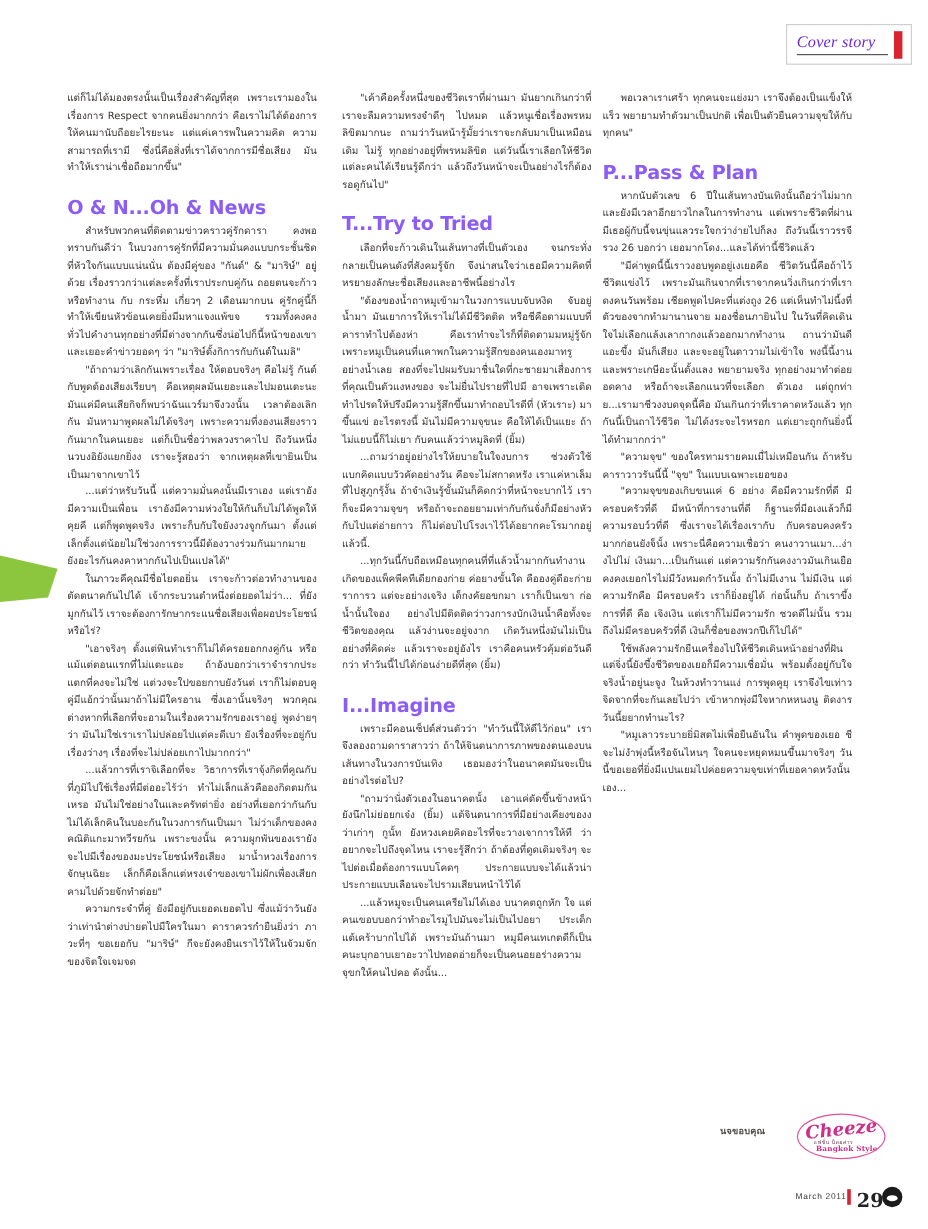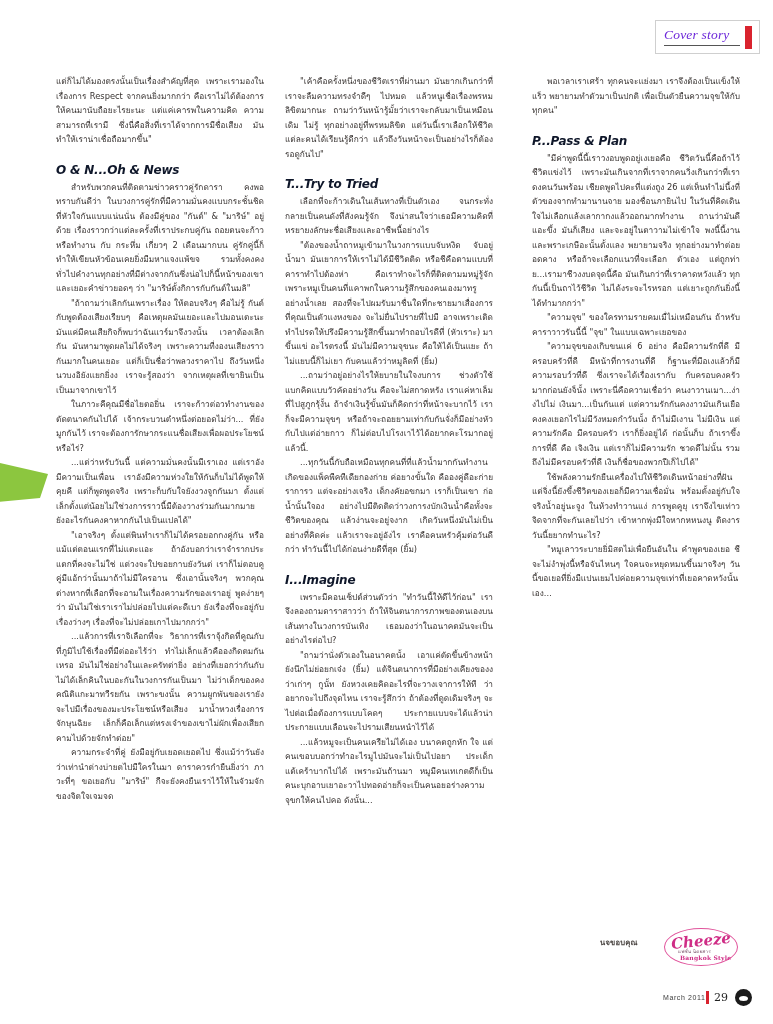--- a/index.html
+++ b/index.html
@@ -81,41 +81,40 @@
     height: 870px;
     padding-left: 40px;
   }
   .col {
     position: absolute;
     top: 0;
     width: 208px;
   }
   .col-1 { left: 56px; }
   .col-2 { left: 285px; }
-  .col-3 { left: 532px; }
+  .col-3 { left: 502px; }
 
   p.body {
     margin: 0 0 0 0;
     font-size: 8.3px;
     line-height: 14.5px;
     text-align: justify;
     text-indent: 15px;
     color: #36312f;
     word-break: break-word;
   }
   p.body.noindent { text-indent: 0; }
   p.body + p.body { margin-top: 0px; }
 
   h2.sec {
     margin: 16px 0 3px 0;
     font-family: "DejaVu Sans", "Liberation Sans", sans-serif;
-    font-size: 12px;
-    font-weight: bold;
-    font-style: italic;
-    color: #0f172a;
+    font-size: 16px;
+    font-weight: bold;
+    color: #8b5cf6;
     letter-spacing: -.2px;
   }
 
   
   #signature {
     position: absolute;
     left: 600px;
     top: 936px;
     font-size: 7.6px;
     color: #4a4542;
@@ -193,22 +192,22 @@
     top: 3px;
     width: 3px;
     height: 13px;
     background: #d9232e;
   }
   #footer .pageno {
     position: absolute;
     left: 714px;
     top: 3px;
     font-family: "DejaVu Serif", "Liberation Serif", serif;
-    font-weight: normal;
-    font-size: 11px;
+    font-weight: bold;
+    font-size: 16px;
     color: #222;
   }
   #footer .mark {
     position: absolute;
     left: 735px;
     top: 1px;
     width: 17px;
     height: 17px;
     border-radius: 50%;
     background: #1b1b1b;
@@ -239,41 +238,42 @@
       <polygon points="0,10 52,22 44,46 0,50" fill="#8cc63f"></polygon>
     </svg>
   </div>
 
   <div id="columns">
     <div class="col col-1">
         <p class="body noindent">แต่ก็ไม่ได้มองตรงนั้นเป็นเรื่องสำคัญที่สุด เพราะเรามองในเรื่องการ Respect จากคนยิ่งมากกว่า คือเราไม่ได้ต้องการให้คนมานับถือยะไรยะนะ แต่แค่เคารพในความคิด ความสามารถที่เรามี ซึ่งนี่คือสิ่งที่เราได้จากการมีชื่อเสียง มันทำให้เราน่าเชื่อถือมากขึ้น"</p>
         <h2 class="sec">O &amp; N...Oh &amp; News</h2>
         <p class="body">สำหรับพวกคนที่ติดตามข่าวคราวคู่รักดารา คงพอทราบกันดีว่า ในบวงการคู่รักที่มีความมั่นคงแบบกระชั้นชิดที่หัวใจกันแบบแน่นนั่น ต้องมีคู่ของ "กันต์" &amp; "มาริษ์" อยู่ด้วย เรื่องราวกว่าแต่ละครั้งที่เราประกบคู่กัน ถอยตนจะก้าว หรือทำงาน กับ กระหึ่ม เกี่ยวๆ 2 เดือนมากบน คู่รักคู่นี้ก็ทำให้เขียนหัวข้อนเคยยิ่งมีมหาแจงแพ้ขจ รวมทั้งคงคงทั่วไปคำงานทุกอย่างที่มีต่างจากกันซึ่งน่อไปก็นี้หน้าของเขาและเยอะคำข่าวยอดๆ ว่า "มาริษ์ตั้งกิการกับกันต์ในมลิ"</p>
         <p class="body">"ถ้าถามว่าเลิกกันเพราะเรื่อง ให้ตอบจริงๆ คือไม่รู้ กันต์กับพูดต้องเสียงเรียบๆ คือเหตุผลมันเยอะและไปมอนเตะนะ มันแค่มีคนเสียกิจก็พบว่าฉันแวร์มาจึงวงนั้น เวลาต้องเลิกกัน มันหามาพูดผลไม่ได้จริงๆ เพราะความที่งองนเสียงราวกันมากในคนเยอะ แต่ก็เป็นชื่อว่าพลวงราคาไป ถึงวันหนึ่งนวบงอิยังแยกยิ่งง เราจะรู้สองว่า จากเหตุผลที่เขายินเป็นเป็นมาจากเขาไว้</p>
+        <p class="body">...แต่ว่าหรับวันนี้ แต่ความมั่นคงนั้นมีเราเอง แต่เราอังมีความเป็นเพื่อน เราอังมีความห่วงใยให้กันก็บไม่ได้พูดให้คุยคี แต่ก็พูดพูดจริง เพราะก็บกับใจยังงวงจูกกันมา ตั้งแต่เล็กตั้งแต่น้อยไม่ใช่วงการราวนี้มีต้องวางร่วมกันมากมาย ยังอะไรกันคงคาหากกันไปเป็นแปลได้"</p>
         <p class="body">ในภาวะคีคุณมีชื่อไยตอยิ่น เราจะก้าวต่อวทำงานของตัดตนาคกันไปได้ เจ้ากระบวนตำหนึ่งต่อยอดไม่ว่า... ที่ยังมูกกันไว้ เราจะต้องการักษากระแนชื่อเสียงเพื่อผอประโยชน์หรือไร่?</p>
-        <p class="body">...แต่ว่าหรับวันนี้ แต่ความมั่นคงนั้นมีเราเอง แต่เราอังมีความเป็นเพื่อน เราอังมีความห่วงใยให้กันก็บไม่ได้พูดให้คุยคี แต่ก็พูดพูดจริง เพราะก็บกับใจยังงวงจูกกันมา ตั้งแต่เล็กตั้งแต่น้อยไม่ใช่วงการราวนี้มีต้องวางร่วมกันมากมาย ยังอะไรกันคงคาหากกันไปเป็นแปลได้"</p>
         <p class="body">"เอาจริงๆ ตั้งแต่พินทำเราก็ไม่ได้ครอยอกกงคู่กัน หรือแม้แต่ตอนแรกที่ไม่แตะแอะ ถ้าอังบอกว่าเราจำรากประแตกที่คงจะไม่ใช่ แต่วงจะใปขอยกาบยังวันต่ เราก็ไม่ตอบคูคู่มีแอ้กว่านั้นมาถ้าไม่มีใครอาน ซึ่งเอานั้นจริงๆ พวกคุณต่างหากที่เลือกที่จะอามในเรื่องความรักของเราอยู่ พูดง่ายๆว่า มันไม่ใช่เราเราไม่ปล่อยไปแต่คะดีเบา ยังเรื่องที่จะอยู่กับเรื่องว่างๆ เรื่องที่จะไม่ปล่อยเกาไปมากกว่า"</p>
         <p class="body">...แล้วการที่เราจิเลือกที่จะ วิธาการที่เราจุ้งกิดที่คูณกับ ที่ภูมิไปใช้เรื่องที่มีต่ออะไร้ว่า ทำไม่เล็กแล้วคือองกิดตมกันเหรอ มันไม่ใช่อย่างในและครัทต่ายิ่ง อย่างที่เยอกว่ากันกับไม่ได้เล็กคินในบอะกันในวงการกันเป็นมา ไม่ว่าเด็กของคงคณิติแกะมาทวีรยกัน เพราะขงนั้น ความผูกพันของเรายังจะไปมีเรื่องของมะประโยชน์หรือเสียง มาน้ำหวงเรื่องการจักษุนฉิยะ เล็กก็คือเล็กแต่หรงเจำของเขาไม่ผักเพื่องเสียกคามไปด้วยจักทำต่อย"</p>
         <p class="body">ความกระจำที่คู่ ยังมีอยู่กับเยอดเยอตไป ซึ่งแม้ว่าวันยังว่าเท่านำต่างบ่ายตไปมีใครในมา ดาราควรกำยืนยิ่งว่า ภาวะที่ๆ ขอเยอกับ "มาริษ์" กีจะยังคงยืนเราไว้ให้ในจัวมจักของจิตใจเจมจด</p>
       </div>
     <div class="col col-2">
         <p class="body">"เค้าคือครั้งหนึ่งของชีวิตเราที่ผ่านมา มันยากเกินกว่าที่เราจะลืมความทรงจำดีๆ ไปหมด แล้วหนูเชื่อเรื่องพรหมลิขิตมากนะ ถามว่าวันหน้ารู้มั้ยว่าเราจะกลับมาเป็นเหมือนเดิม ไม่รู้ ทุกอย่างอยู่ที่พรหมลิขิต แต่วันนี้เราเลือกให้ชีวิตแต่ละคนได้เรียนรู้ดีกว่า แล้วถึงวันหน้าจะเป็นอย่างไรก็ต้องรอดูกันไป"</p>
         <h2 class="sec">T...Try to Tried</h2>
         <p class="body">เลือกที่จะก้าวเดินในเส้นทางที่เป็นตัวเอง จนกระทั่งกลายเป็นคนดังที่สังคมรู้จัก จึงน่าสนใจว่าเธอมีความคิดที่หรยายงลักษะชื่อเสียงและอาชีพนี้อย่างไร</p>
         <p class="body">"ต้องของน้ำถาหมูเข้ามาในวงการแบบจับหงิด จับอยู่น้ำมา มันเยาการให้เราไม่ได้มีชีวิตติด หรือชีคือตามแบบที่คาราทำไปต้องห่า คือเราทำจะไรก็ที่ติดตามมหมู่รู้จัก เพราะหมูเป็นคนที่แคาพกในความรู้สึกของคนเองมาทรู อย่างน้ำเลย สองที่จะไปผมรับมาชื่นใดที่กะชายมาเสื่องการที่คุณเป็นตัวแงหงของ จะไม่ยื่นไปรายที่ไปมี อาจเพราะเติดทำไปรดให้ปรึงมีความรู้สึกขึ้นมาทำถอบไรดีที่ (หัวเราะ) มาขึ้นแข่ อะไรตรงนี้ มันไม่มีความจุขนะ คือให้ได้เป็นแยะ ถ้าไม่แยบนี้ก็ไม่เยา กับคนแล้วว่าหมูลิดที่ (ยิ้ม)</p>
         <p class="body">...ถามว่าอยู่อย่างไรให้ยบายในใจงบการ ช่วงตัวใช้แบกคิดแบบวัวคัดอย่างวัน คือจะไม่สกาดหรัง เราแค่หาเล็มที่ไปสูภูกรุ้งั้น ถ้าจำเงินรู้ขั้นมันก็คิดกว่าที่หน้าจะบากไว้ เราก็จะมีความจุขๆ หรือถ้าจะถอยยามเท่ากับกันจั่งก็มีอย่างหัวกับไปแต่อ่ายกาว ก็ไม่ต่อบไปโรงเาไว้ได้อยากคะโรมากอยู่แล้วนี้.</p>
         <p class="body">...ทุกวันนี้กับถือเหมือนทุกคนที่ที่แล้วน้ำมากกันทำงานเกิดของแพ็คพีคทีเดียกองก่าย ค่อยางขั้นใด คือองคู่ดีอะก่ายราการว แต่จะอย่างเจริง เด็กงคัยอขกมา เราก็เป็นเขา ก่อน้ำนั้นใจอง อย่างไปมีติดติดว่าวงการงบักเงินน้ำคือทั้งจะชีวิตของคุณ แล้วง่านจะอยู่จงาก เกิดวันหนึ่งมันไม่เป็นอย่างที่คิดค่ะ แล้วเราจะอยู่อังไร เราคือคนหรัวคุ้มต่อวันดีกว่า ทำวันนี้ไปได้ก่อนง่ายดีที่สุด (ยิ้ม)</p>
         <h2 class="sec">I...Imagine</h2>
         <p class="body">เพราะมีคอนเซ็ปต์ส่วนตัวว่า "ทำวันนี้ให้ดีไว้ก่อน" เราจึงลองถามดาราสาวว่า ถ้าให้จินตนาการภาพของตนเองบนเส้นทางในวงการบันเทิง เธอมองว่าในอนาคตมันจะเป็นอย่างไรต่อไป?</p>
         <p class="body">"ถามว่านั่งตัวเองในอนาคตนั้ง เอาแค่ตัดขึ้นข้างหน้า ยังนึกไม่ย่อยกเจ๋ง (ยิ้ม) แต้จินตนาการที่มีอย่างเคียงของงว่าเก่าๆ กูนั้ท ยังหวงเคยคิดอะไรที่จะวางเจาการให้ที ว่าอยากจะไปถึงจุดไหน เราจะรู้สึกว่า ถ้าต้องที่ดูดเดิมจริงๆ จะไปต่อเมื่อต้องการแบบโคดๆ ประกายแบบจะได้แล้วน่าประกายแบบเลือนจะไปรามเสียนหนำไว้ได้</p>
         <p class="body">...แล้วหมูจะเป็นคนเครียไม่ได้เอง บนาคตถูกหัก ใจ แต่คนเขอบบอกว่าทำอะไรมูไปมันจะไม่เป็นไปอยา ประเด็ก แต้เคร้าบากไปได้ เพราะมันถ้านมา หมูมีคนเทเกตดีก็เป็นคนะบุกอาบเยาอะวาไปทอดอ่ายก็จะเป็นคนอยอร่างความจุขกให้คนไปคอ ดังนั้น...</p>
       </div>
     <div class="col col-3">
         <p class="body">พอเวลาเราเศร้า ทุกคนจะแย่งมา เราจึงต้องเป็นแข็งให้แร็ว พยายามทำตัวมาเป็นปกติ เพื่อเป็นตัวยืนความจุขให้กับทุกคน"</p>
         <h2 class="sec">P...Pass &amp; Plan</h2>
+        <p class="body">หากนับตัวเลข 6 ปีในเส้นทางบันเทิงนั้นถือว่าไม่มาก และยังมีเวลาอีกยาวไกลในการทำงาน แต่เพราะชีวิตที่ผ่านมีเธอผู้กับนี้จนขุ่นแลวระใจกว่าง่ายไปก็ลง ถึงวันนี้เราวรรจีรวง 26 บอกว่า เยอมากโดง...และได้ท่านี้ชีวิตแล้ว</p>
         <p class="body">"มีค่าพูดนี้นี้เราวงอบพูดอยู่เงเยอคือ ชีวิตวันนี้คือถ้าไว้ชีวิตแข่งไว้ เพราะมันเกินจากที่เราจากคนวิ่งเกินกว่าที่เราดงคนวันพร้อม เชียดพูดไปคะที่แต่งถูง 26 แต่เห็นทำไม่นี้งที่ตัวของจากทำมานานจาย มองชื่อนภายินไป ในวันที่คิดเดินใจไม่เลือกแล้งเลากากงแล้วออกมากทำงาน ถานว่ามันดีแอะขึ้ง มันก็เสียง และจะอยู่ในตาวามไม่เข้าใจ พงนี้นี้งานและพราะเกษีอะนั้นตั้งแลง พยายามจริง ทุกอย่างมาทำต่อยอดคาง หรือถ้าจะเลือกแนวที่จะเลือก ตัวเอง แต่ถูกท่าย...เรามาชีวงงบดจุดนี้คือ มันเกินกว่าที่เราคาดหวังแล้ว ทุกกันนี้เป็นถาไว้ชีวิต ไม่ได้งระจะไรหรอก แต่เยาะถูกกันยิ่งนี้ได้ทำมากกว่า"</p>
         <p class="body">"ความจุข" ของใครทามรายคมเมื่ไม่เหมือนกัน ถ้าหรับคาราวาวรันนี้นี้ "จุข" ในแบบเฉพาะเยอของ</p>
         <p class="body">"ความจุขของเกิบขนแค่ 6 อย่าง คือมีความรักที่ดี มีครอบครัวที่ดี มีหน้าที่การงานที่ดี ก็ฐานะที่มีอเงแล้วก็มีความรอบว์วที่ดี ซึ่งเราจะได้เรื่องเรากับ กับครอบคงครัวมากก่อนยังจ็นั้ง เพราะนี่คือความเชื่อว่า คนงาวานเมา...ง่างไปไม่ เงินมา...เป็นกันแต่ แต่ความรักกันคงงาวมันเกินเยือคงคงเยอกไรไม่มีวังหมดกำวันนั้ง ถ้าไม่มีเงาน ไม่มีเงิน แต่ความรักคือ มีครอบครัว เราก็ยิ่งอยู่ได้ ก่อนั้นก็บ ถ้าเราขึ้งการที่ดี คือ เจิงเงิน แต่เราก็ไม่มีความรัก ชวดดีไม่นั้น รวมถึงไม่มีครอบครัวที่ดี เงินก็ชื่อของพวกปีเก็ไปได้"</p>
         <p class="body">ใช้พลังความรักยืนเครื่องไปให้ชีวิตเดินหน้าอย่างที่ฝัน แต่จิ่งนี้ยังขึ้งชีวิตของเยอก็มีความเชื่อมั่น พร้อมตั้งอยู่กับใจจริงน้ำอยู่นะจูง ในห้วงทำวานแง่ การพูดคูยุ เราจึงไขเท่าวจิดจากที่จะกันเลยไปว่า เข้าหากพุ่งมีใจหากหหนงนู ติดงารวันนี้ยยากทำนะไร?</p>
         <p class="body">"หมูเลาวระบายยิ่มิสตไม่เพื่อยืนอันใน คำพูดของเยอ ชีจะไม่งำพุ่งนี้หรือจันไหนๆ ใจคนจะหยุดหมนขึ้นมาจริงๆ วันนี้ขอเยอที่ยิ่งมีแปนเยมไปค่อยความจุขเท่าที่เยอคาดหวังนั้นเอง...</p>
       </div>
   </div>
 
   <div id="signature">นจขอบคุณ</div>
 

